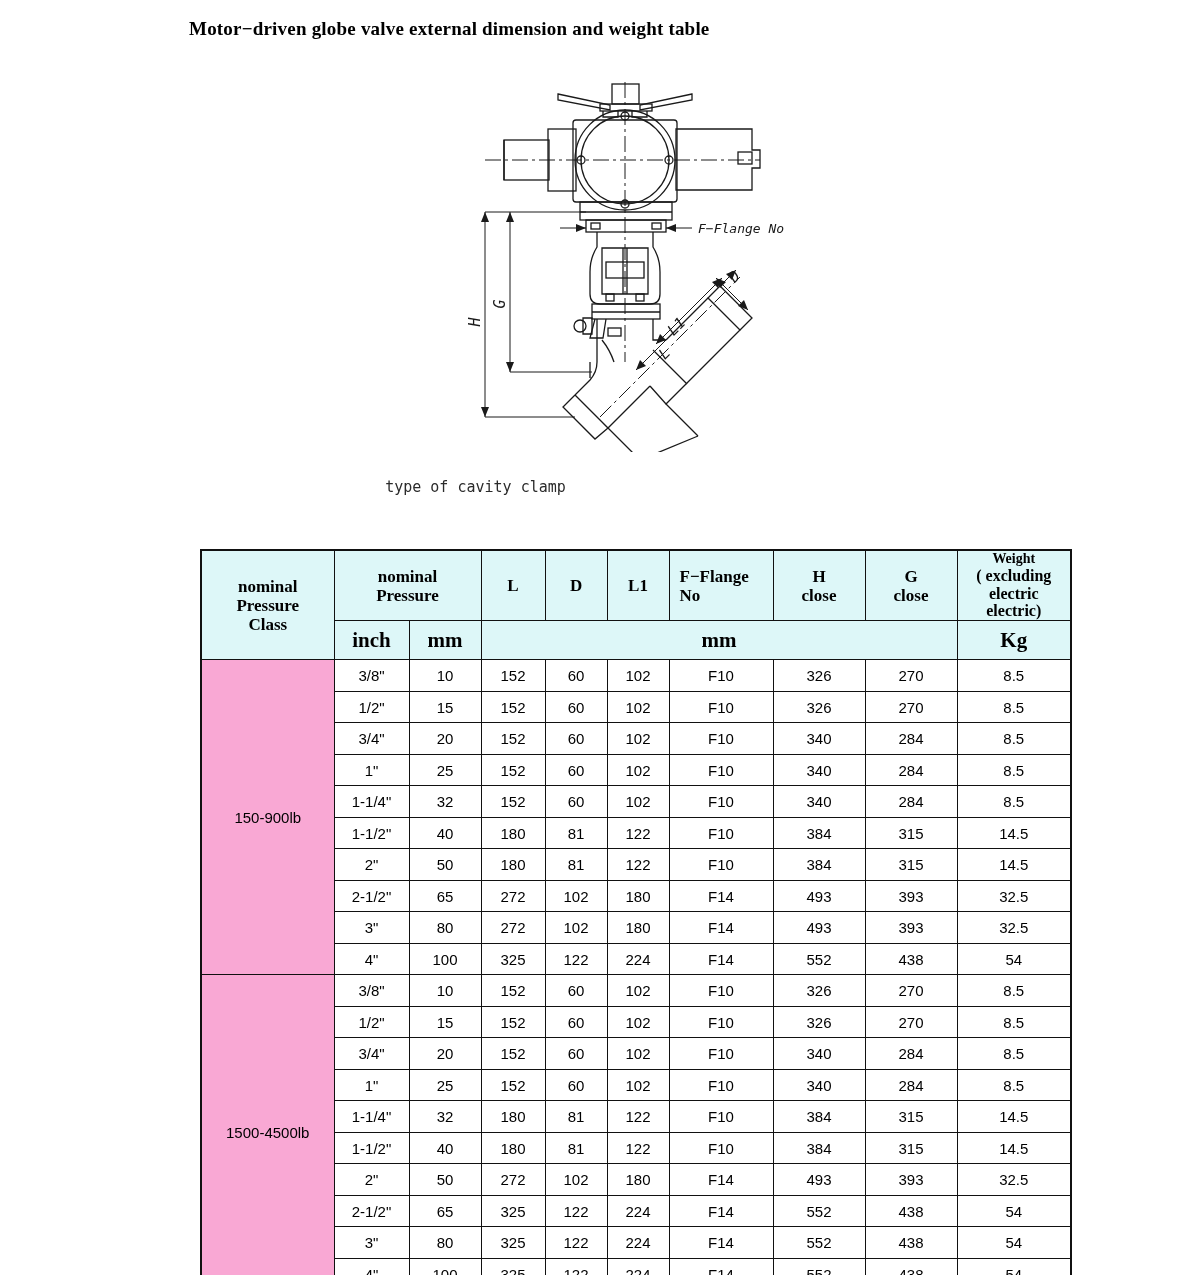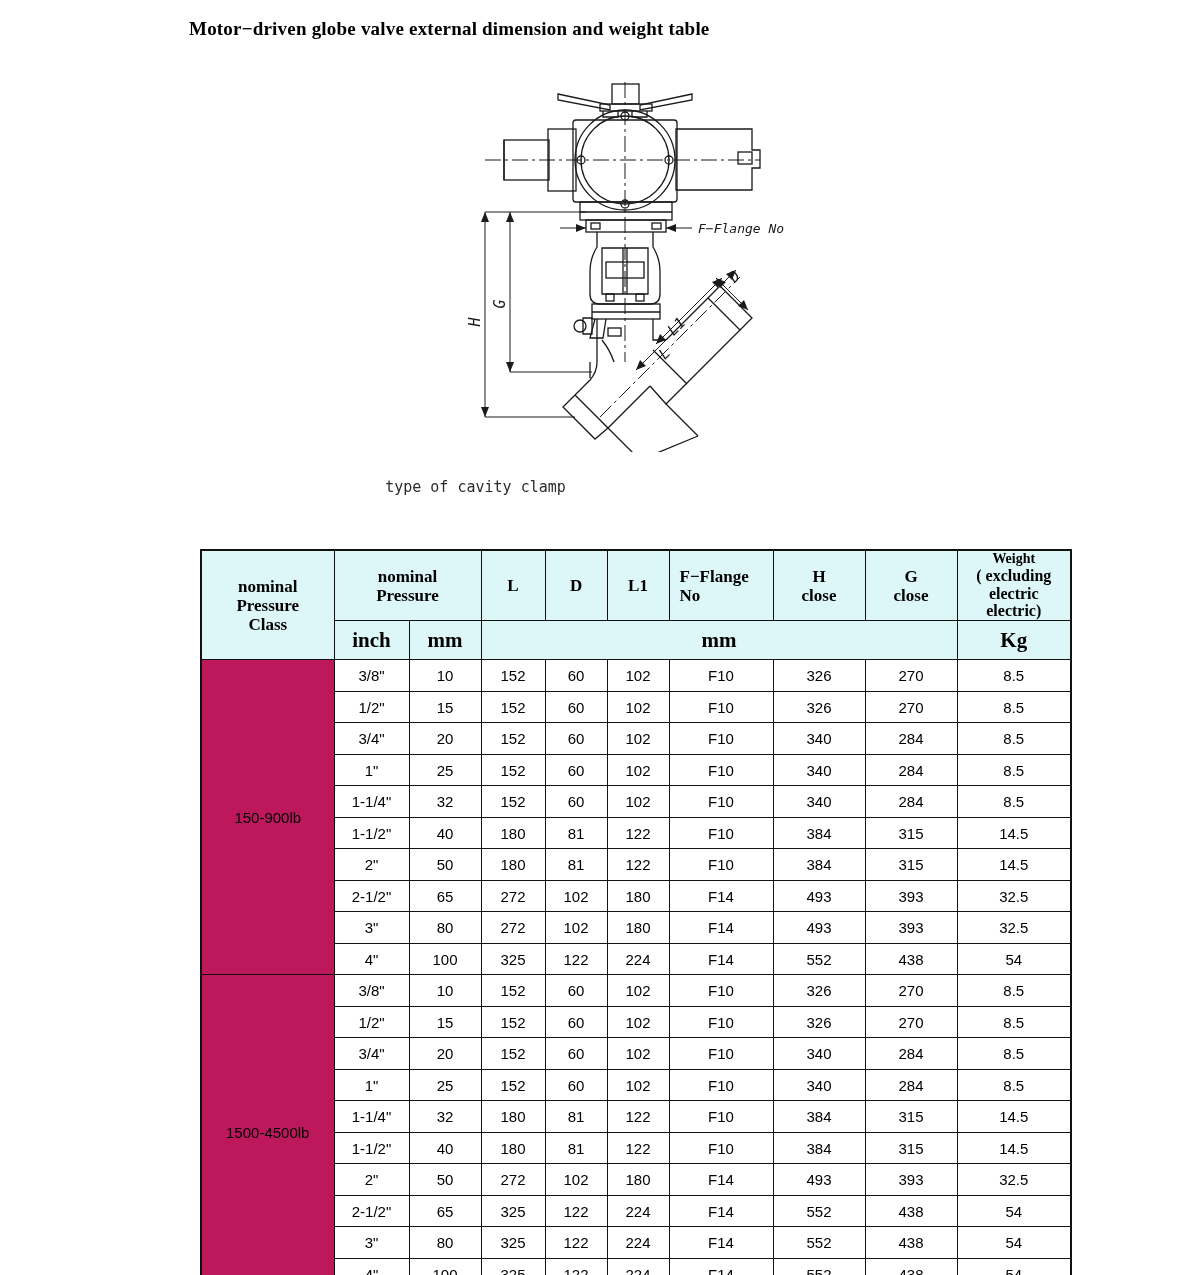--- a/index.html
+++ b/index.html
@@ -81,21 +81,21 @@
   thead tr.hrow2 th { height: 38px; font-size: 21px; }
 
   th.weight-head {
     font-size: 13px;
     line-height: 1.15;
   }
   th.weight-head .wt-main { font-size: 14px; display: block; }
   th.weight-head .wt-sub  { font-size: 16px; display: block; }
 
   td.group-cell {
-    background: #be185d;
+    background: #f9a8d4;
     font-family: "Liberation Sans", sans-serif;
     font-size: 15px;
     font-weight: normal;
     vertical-align: middle;
   }
   tbody td { height: 30.5px; }
 
   
   table.dim-table { border: 2px solid #111111; }
   thead tr.hrow1 th { border-top: none; }

